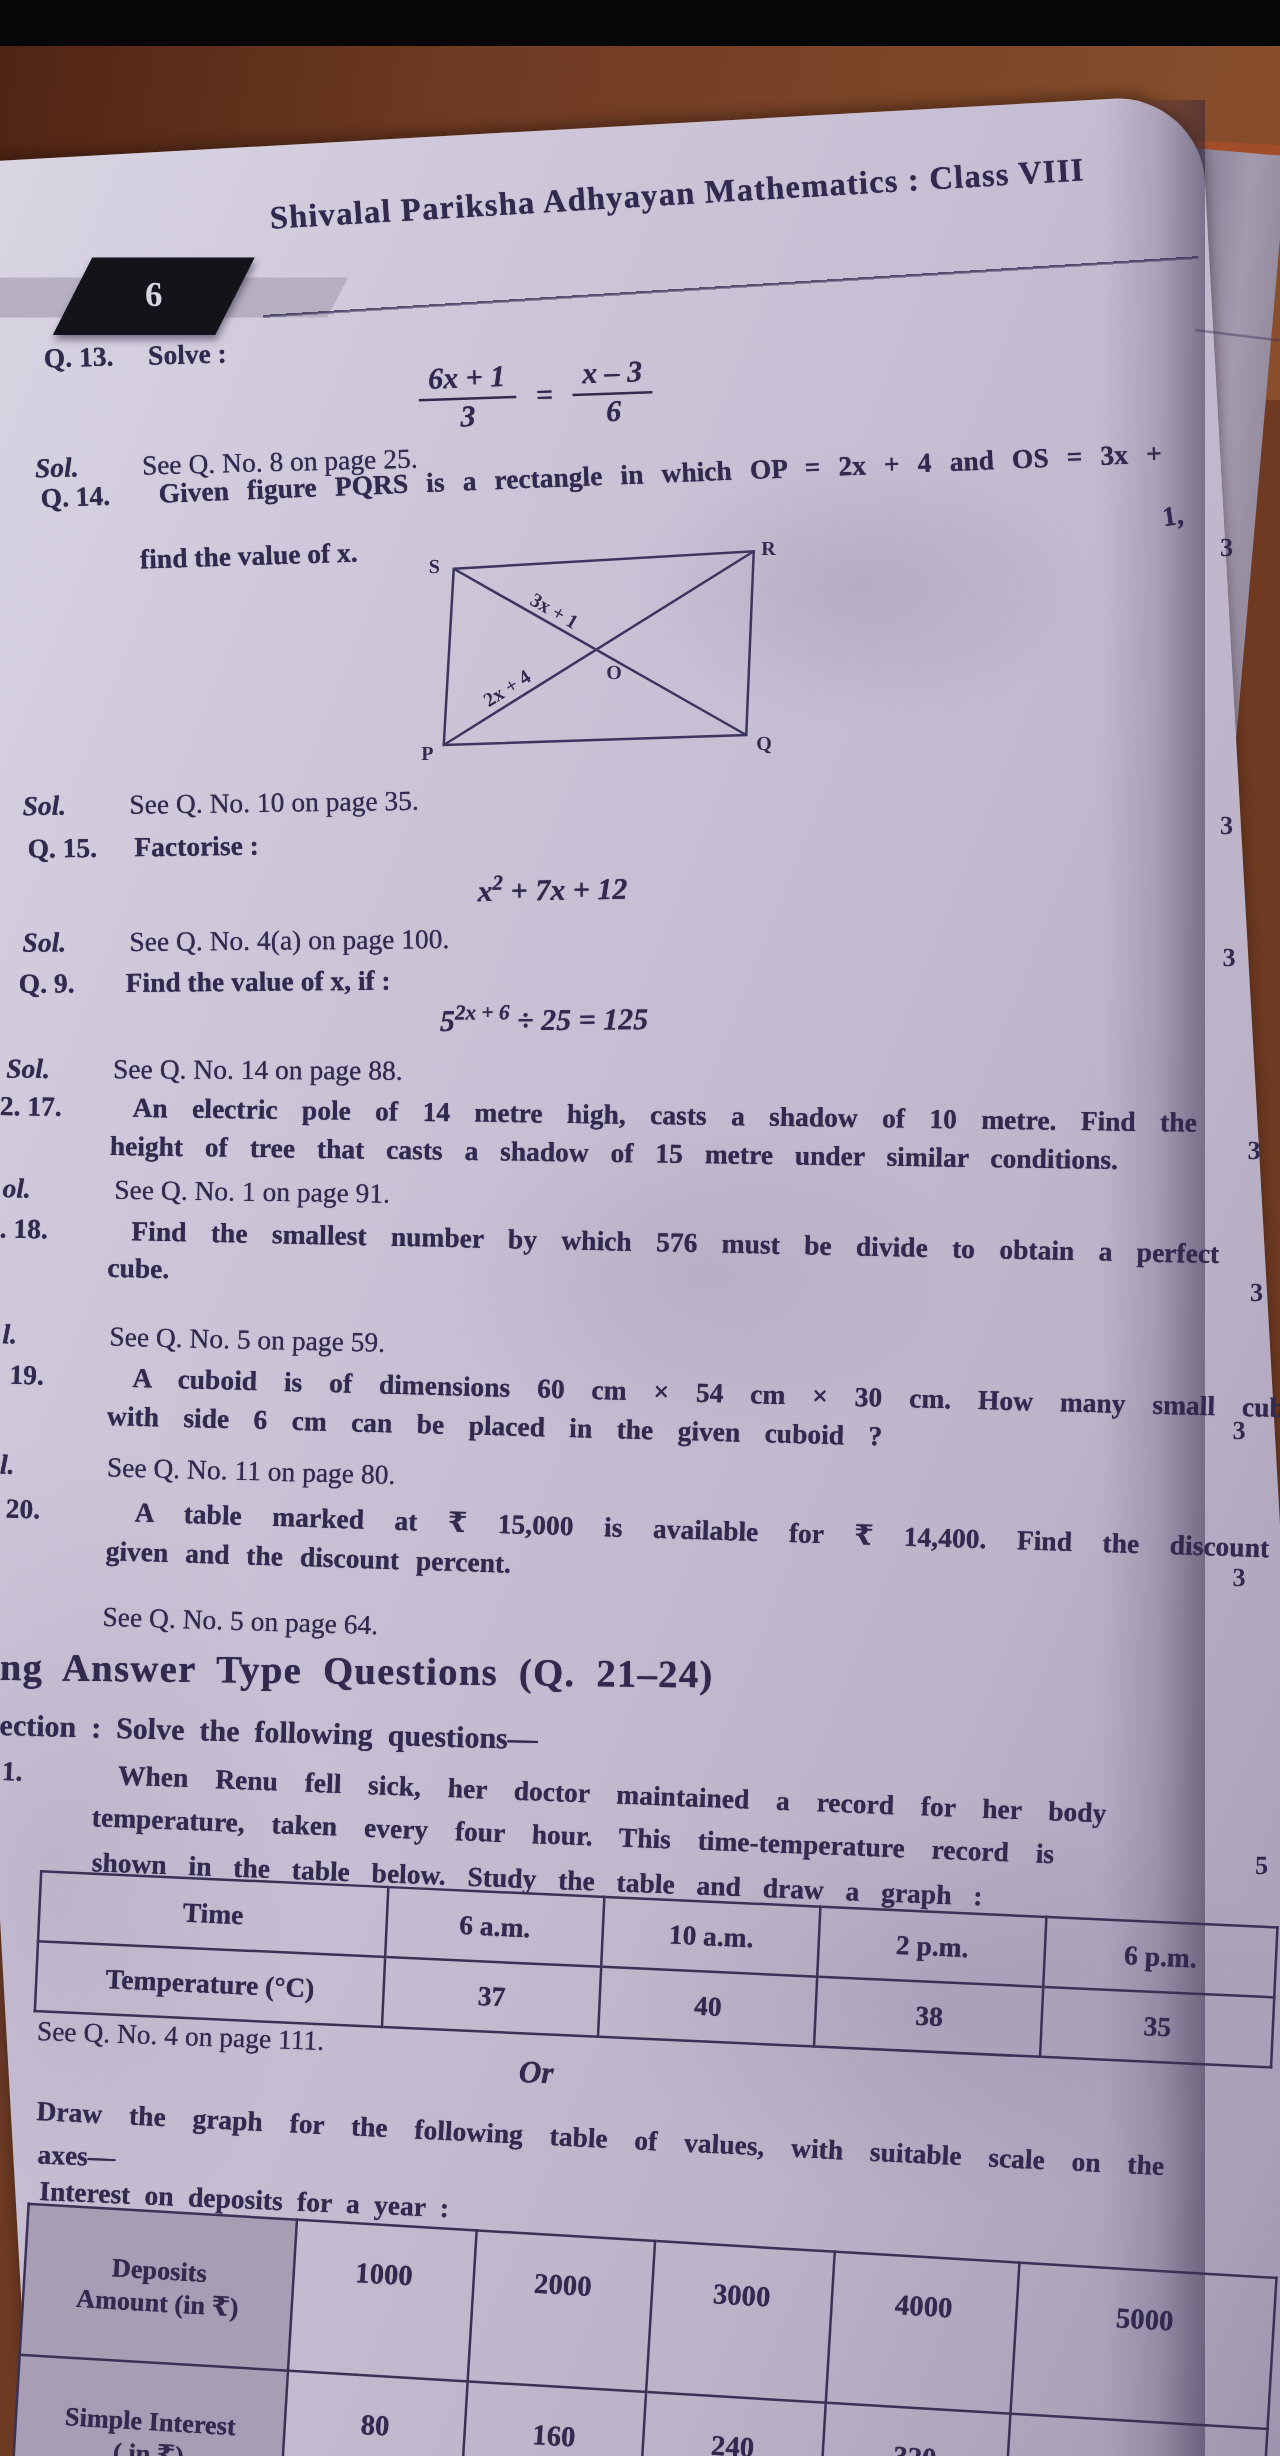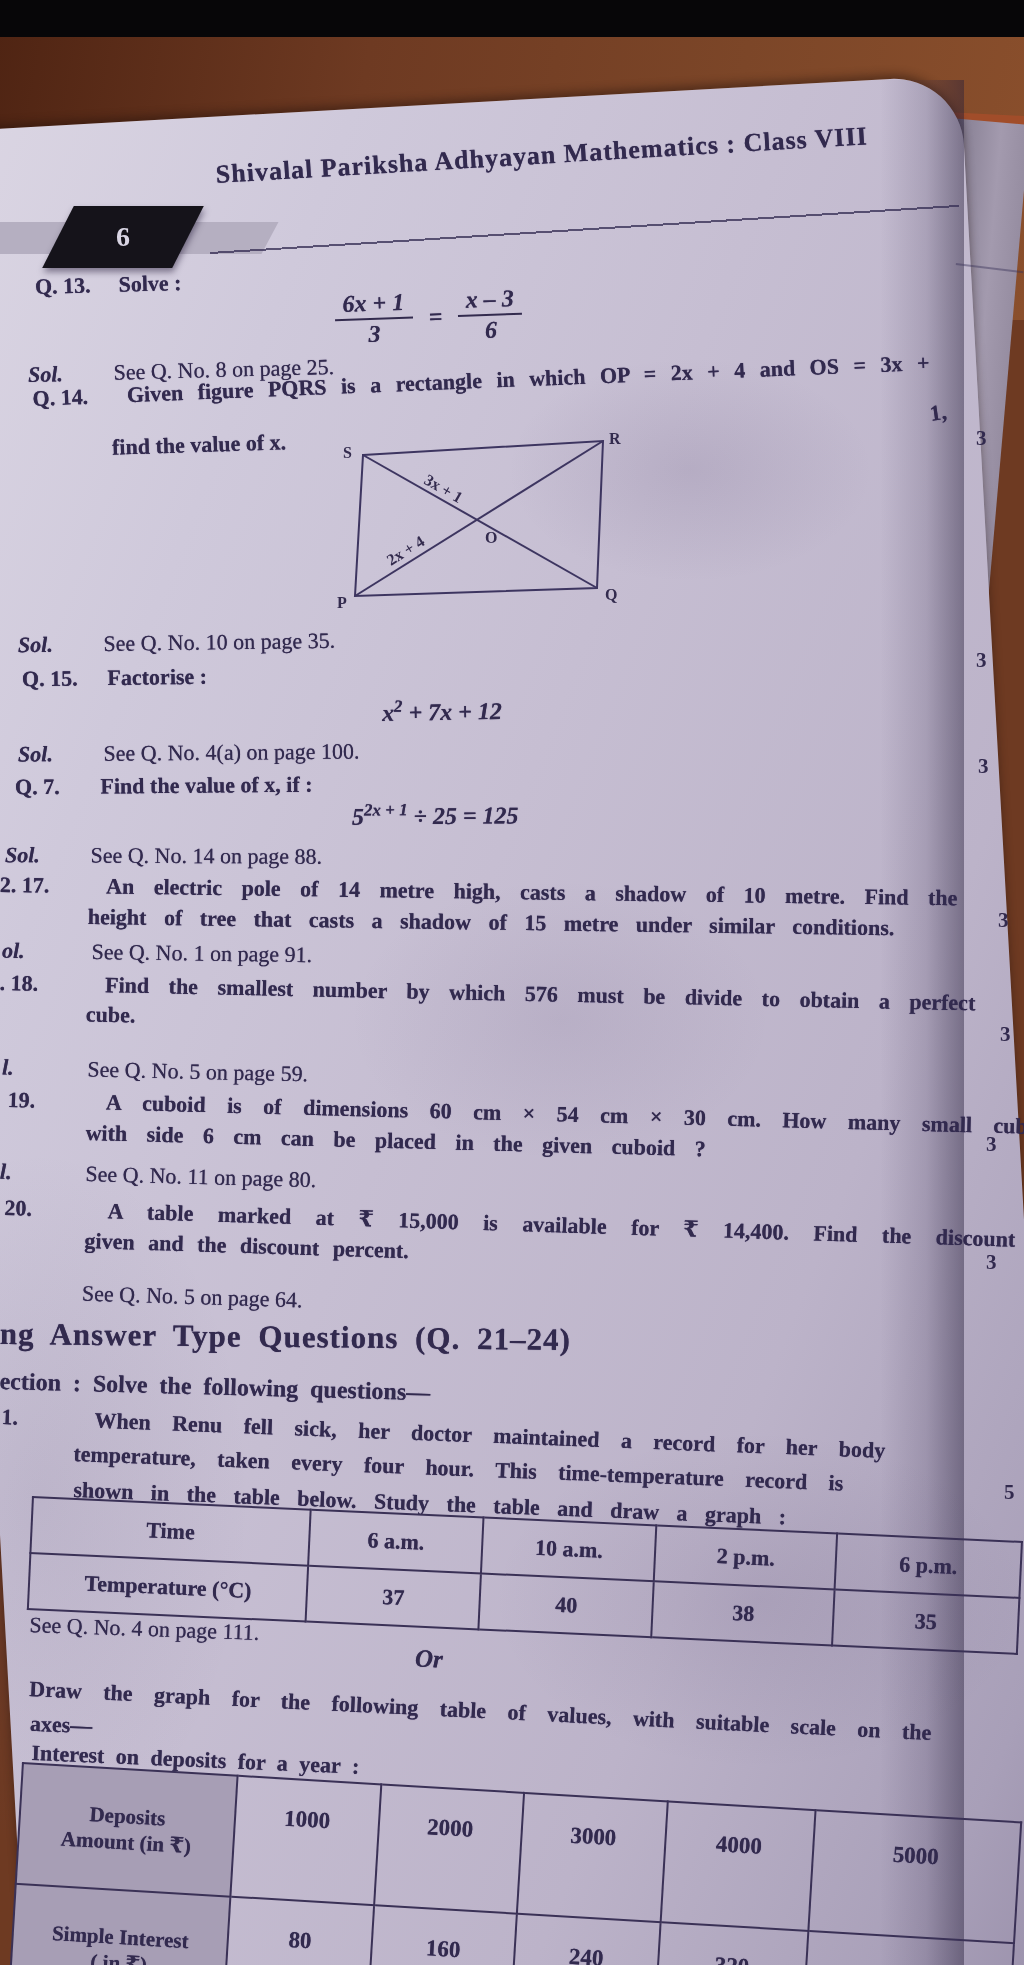--- a/index.html
+++ b/index.html
@@ -141,26 +141,26 @@
     <span class="marks" style="left:976px;top:648px;">3</span>
     <div class="r eq" style="left:382px;top:696px;transform:rotate(-1deg);">
       <span>x</span><sup>2</sup><span> + 7x + 12</span>
     </div>
     <div class="r" style="left:18px;top:740px;transform:rotate(-0.5deg);">
       <span class="lb sol" style="width:80px;">Sol.</span>
       <span class="soltx">See Q. No. 4(a) on page 100.</span>
     </div>
 
     <div class="r" style="left:15px;top:773px;transform:rotate(-0.5deg);">
-      <span class="lb" style="width:80px;">Q. 7.</span>
+      <span class="lb" style="width:80px;">Q. 9.</span>
       <span>Find the value of x, if :</span>
     </div>
     <span class="marks" style="left:978px;top:754px;">3</span>
     <div class="r eq" style="left:352px;top:800px;transform:rotate(-0.5deg);">
-      <span>5</span><sup>2x + 1</sup><span> ÷ 25 = 125</span>
+      <span>5</span><sup>2x + 6</sup><span> ÷ 25 = 125</span>
     </div>
     <div class="r" style="left:5px;top:843px;transform:rotate(0.3deg);">
       <span class="lb sol" style="width:80px;">Sol.</span>
       <span class="soltx">See Q. No. 14 on page 88.</span>
     </div>
 
     <div class="r ws14" style="left:0px;top:872px;transform:rotate(0.8deg);transform-origin:left top;">
       <span class="lb" style="width:88px;word-spacing:0;">2. 17.</span>
       <span>An electric pole of 14 metre high, casts a shadow of 10 metre. Find the</span>
     </div>

